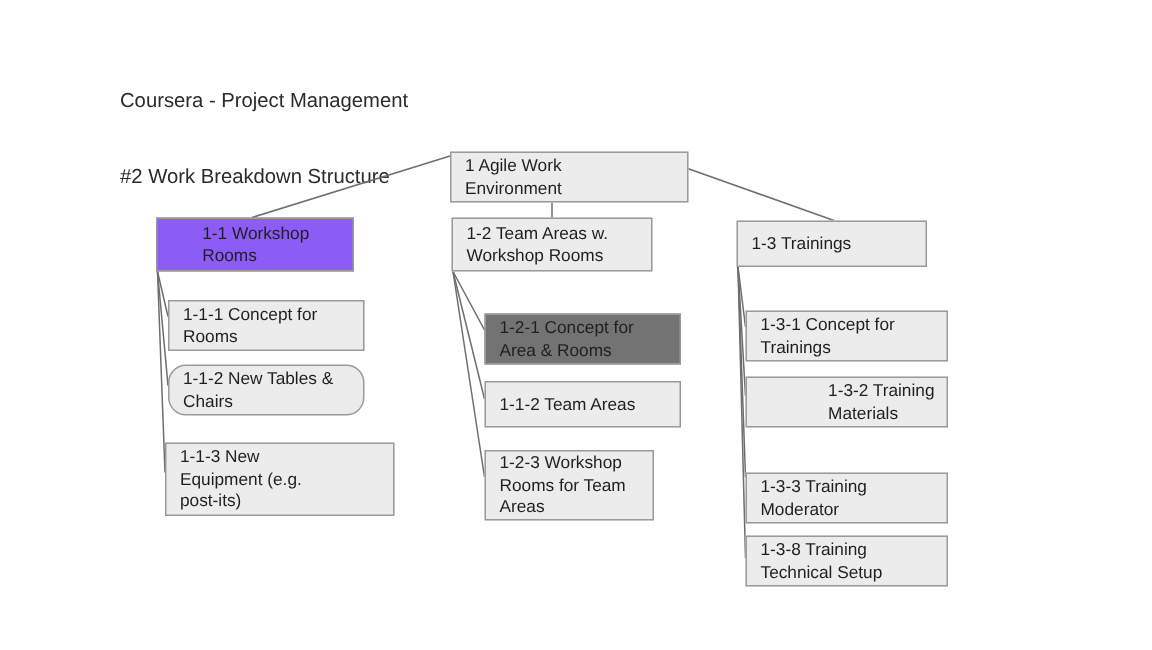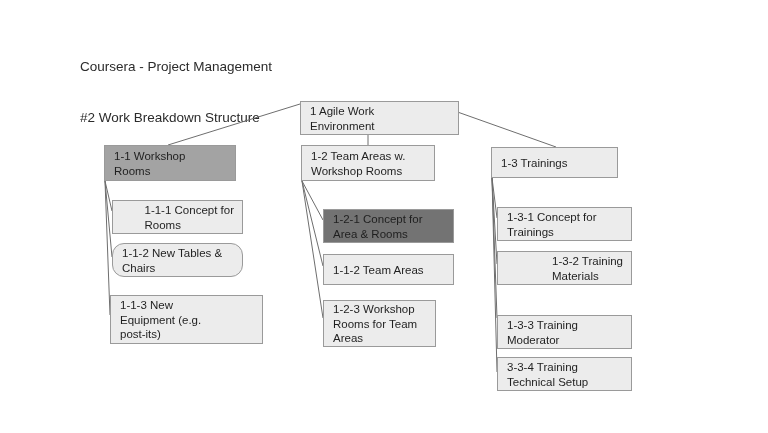--- a/index.html
+++ b/index.html
@@ -81,32 +81,32 @@
       <line x1="492" y1="178" x2="497" y2="264" stroke="#6e6e6e" stroke-width="1"></line>
       <line x1="492" y1="178" x2="497" y2="318" stroke="#6e6e6e" stroke-width="1"></line>
       <line x1="492" y1="178" x2="497" y2="372" stroke="#6e6e6e" stroke-width="1"></line>
     </svg>
 
   <div id="node-layer">
       <div class="node" style="left: 300px; top: 101px; width: 159px; height: 34px; background: rgb(236, 236, 236); border-color: rgb(154, 154, 154);">
         <span class="node-label">1 Agile Work
 Environment</span>
       </div>
-      <div class="node" style="left: 104px; top: 145px; width: 132px; height: 36px; background: #a3a3a3; border-color: rgb(154, 154, 154);">
+      <div class="node" style="left: 104px; top: 145px; width: 132px; height: 36px; background: #8b5cf6; border-color: rgb(154, 154, 154); justify-content: center;">
         <span class="node-label">1-1 Workshop
 Rooms</span>
       </div>
       <div class="node" style="left: 301px; top: 145px; width: 134px; height: 36px; background: rgb(236, 236, 236); border-color: rgb(154, 154, 154);">
         <span class="node-label">1-2 Team Areas w.
 Workshop Rooms</span>
       </div>
       <div class="node" style="left: 491px; top: 147px; width: 127px; height: 31px; background: rgb(236, 236, 236); border-color: rgb(154, 154, 154);">
         <span class="node-label">1-3 Trainings</span>
       </div>
-      <div class="node" style="left: 112px; top: 200px; width: 131px; height: 34px; background: rgb(236, 236, 236); border-color: rgb(154, 154, 154); justify-content: flex-end;">
+      <div class="node" style="left: 112px; top: 200px; width: 131px; height: 34px; background: rgb(236, 236, 236); border-color: rgb(154, 154, 154);">
         <span class="node-label">1-1-1 Concept for
 Rooms</span>
       </div>
       <div class="node" style="left: 112px; top: 243px; width: 131px; height: 34px; background: rgb(236, 236, 236); border-color: rgb(154, 154, 154); border-radius: 12px;">
         <span class="node-label">1-1-2 New Tables &amp;
 Chairs</span>
       </div>
       <div class="node" style="left: 110px; top: 295px; width: 153px; height: 49px; background: rgb(236, 236, 236); border-color: rgb(154, 154, 154);">
         <span class="node-label">1-1-3 New
 Equipment (e.g.
@@ -130,18 +130,18 @@
       </div>
       <div class="node" style="left: 497px; top: 251px; width: 135px; height: 34px; background: rgb(236, 236, 236); border-color: rgb(154, 154, 154); justify-content: flex-end;">
         <span class="node-label">1-3-2 Training
 Materials</span>
       </div>
       <div class="node" style="left: 497px; top: 315px; width: 135px; height: 34px; background: rgb(236, 236, 236); border-color: rgb(154, 154, 154);">
         <span class="node-label">1-3-3 Training
 Moderator</span>
       </div>
       <div class="node" style="left: 497px; top: 357px; width: 135px; height: 34px; background: rgb(236, 236, 236); border-color: rgb(154, 154, 154);">
-        <span class="node-label">3-3-4 Training
+        <span class="node-label">1-3-8 Training
 Technical Setup</span>
       </div>
     </div>
 
 </div>
 
 </body></html>

